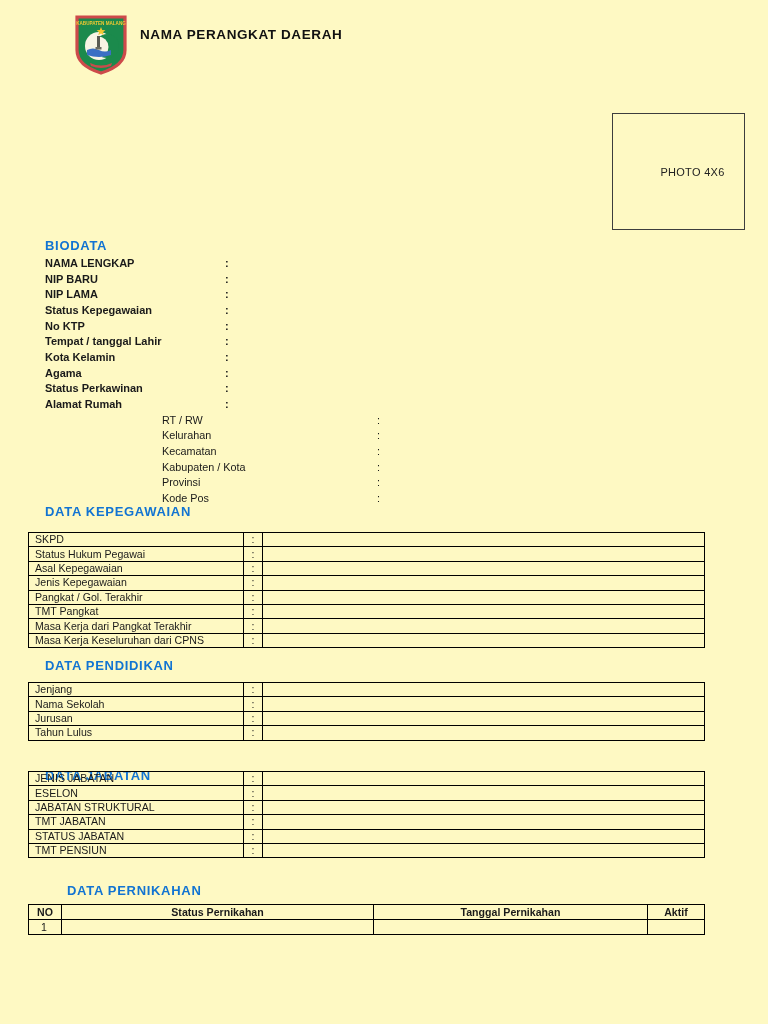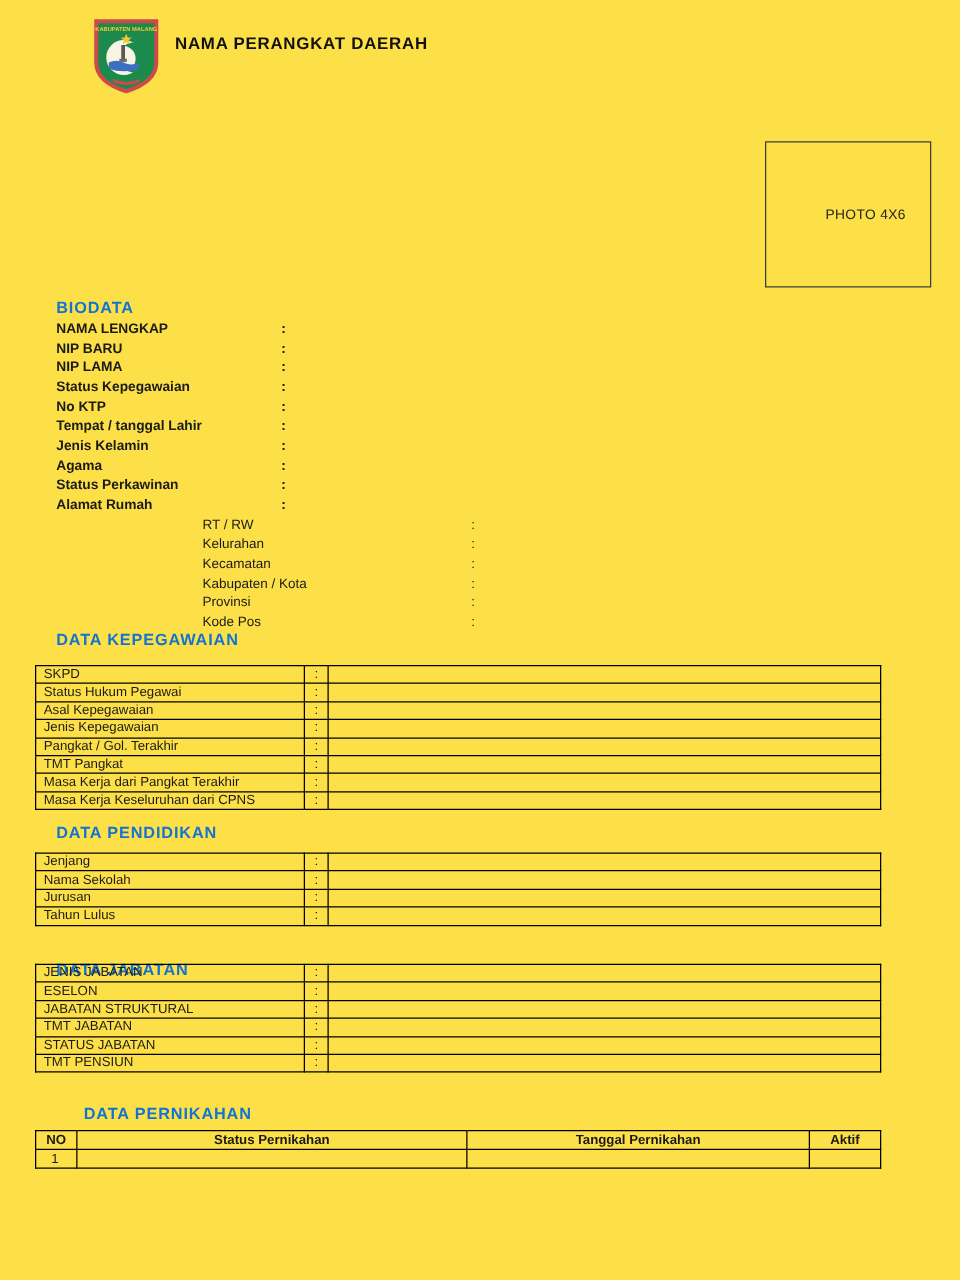--- a/index.html
+++ b/index.html
@@ -1,17 +1,17 @@
 <!DOCTYPE html>
 <html><head>
 <meta charset="utf-8">
 <style>
   html,body{margin:0;padding:0;background:#e8e8e8;}
   .page{
-    position:relative;width:768px;height:1024px;background:#fde047;
+    position:relative;width:768px;height:1024px;background:#fef9c3;
     font-family:"Liberation Sans", sans-serif;color:#1a1a1a;overflow:hidden;
     margin:0 auto;
   }
   
   .logo{position:absolute;left:74px;top:14px;width:54px;height:62px;}
   .agency{position:absolute;left:140px;top:27px;font-size:13.5px;font-weight:bold;
     letter-spacing:0.6px;color:#111;}
   .title{position:absolute;left:0;top:97px;width:768px;text-align:center;
     font-size:16.5px;font-weight:bold;letter-spacing:1px;color:#111;}
   .photo{position:absolute;left:612px;top:113px;width:103px;height:115px;
@@ -112,21 +112,21 @@
           <span class="lbl">No KTP</span>
           <span class="col">:</span>
           <span class="val"></span>
         </div>
         <div class="bio-row">
           <span class="lbl">Tempat / tanggal Lahir</span>
           <span class="col">:</span>
           <span class="val"></span>
         </div>
         <div class="bio-row">
-          <span class="lbl">Jenis Kelamin</span>
+          <span class="lbl">Kota Kelamin</span>
           <span class="col">:</span>
           <span class="val"></span>
         </div>
         <div class="bio-row">
           <span class="lbl">Agama</span>
           <span class="col">:</span>
           <span class="val"></span>
         </div>
         <div class="bio-row">
           <span class="lbl">Status Perkawinan</span>

